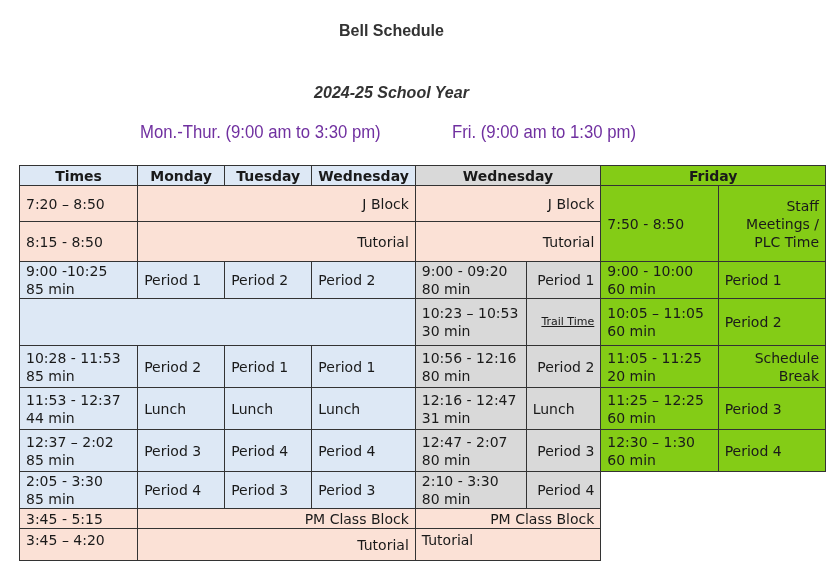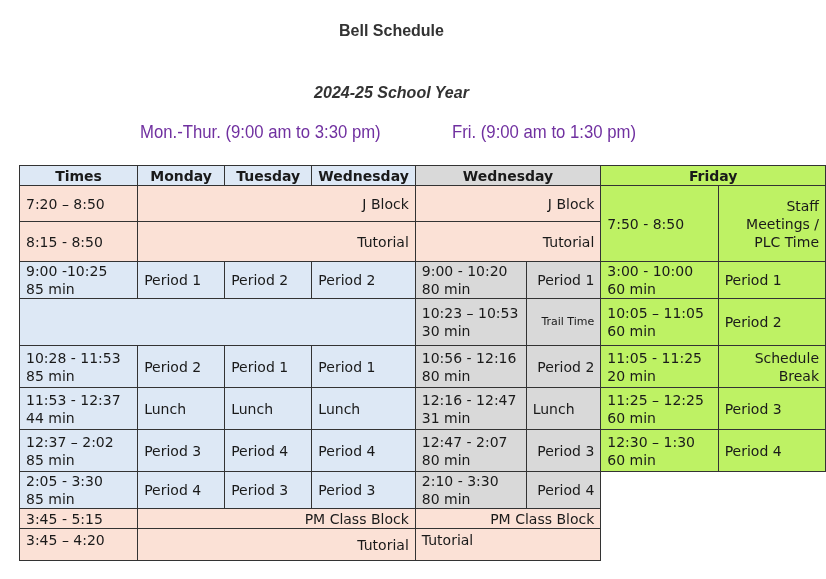--- a/index.html
+++ b/index.html
@@ -10,22 +10,22 @@
     .subtitle { position: absolute; top: 121px; font-size: 19px; color: #7030a0; font-family: "Liberation Sans", sans-serif; transform: scaleX(0.88); transform-origin: left top; white-space: nowrap; }
     .sub1 { left: 140px; }
     .sub2 { left: 452px; }
     table.sched { position: absolute; left: 19px; top: 165px; border-collapse: collapse; table-layout: fixed; font-family: "DejaVu Sans", sans-serif; font-size: 14px; color: #1a1a1a; }
     table.sched td { border: 1px solid #333333; padding: 0 6px; line-height: 18px; vertical-align: middle; overflow: hidden; white-space: nowrap; }
     .hdr { font-weight: bold; text-align: center; font-size: 14px; }
     .c { text-align: right; }
     .blue { background: #dde8f5; }
     .peach { background: #fbe1d6; }
     .gray { background: #d9d9d9; }
-    .green { background: #bef264; }
-    .small { font-size: 11px; }
+    .green { background: #84cc16; }
+    .small { font-size: 11px; text-decoration: underline; }
     .top { vertical-align: top !important; padding-top: 2px !important; }
     .noborder { border: none !important; background: transparent; }
   </style>
 </head>
 <body>
 
 <div class="title t1">Bell Schedule</div>
 <div class="title t2">2024-25 School Year</div>
 <div class="subtitle sub1">Mon.-Thur. (9:00 am to 3:30 pm)</div>
 <div class="subtitle sub2">Fri. (9:00 am to 1:30 pm)</div>
@@ -68,26 +68,26 @@
   </tr>
   <tr style="height:32px">
     <td class="blue">
           <div>9:00 -10:25</div>
           <div>85 min</div>
         </td>
     <td class="blue">Period 1</td>
     <td class="blue">Period 2</td>
     <td class="blue">Period 2</td>
     <td class="gray">
-          <div>9:00 - 10:20</div>
+          <div>9:00 - 09:20</div>
           <div>80 min</div>
         </td>
     <td class="gray c">Period 1</td>
     <td class="green">
-          <div>3:00 - 10:00</div>
+          <div>9:00 - 10:00</div>
           <div>60 min</div>
         </td>
     <td class="green">Period 1</td>
   </tr>
   <tr style="height:47px">
     <td class="blue" colspan="4"></td>
     <td class="gray">
           <div>10:23 – 10:53</div>
           <div>30 min</div>
         </td>

